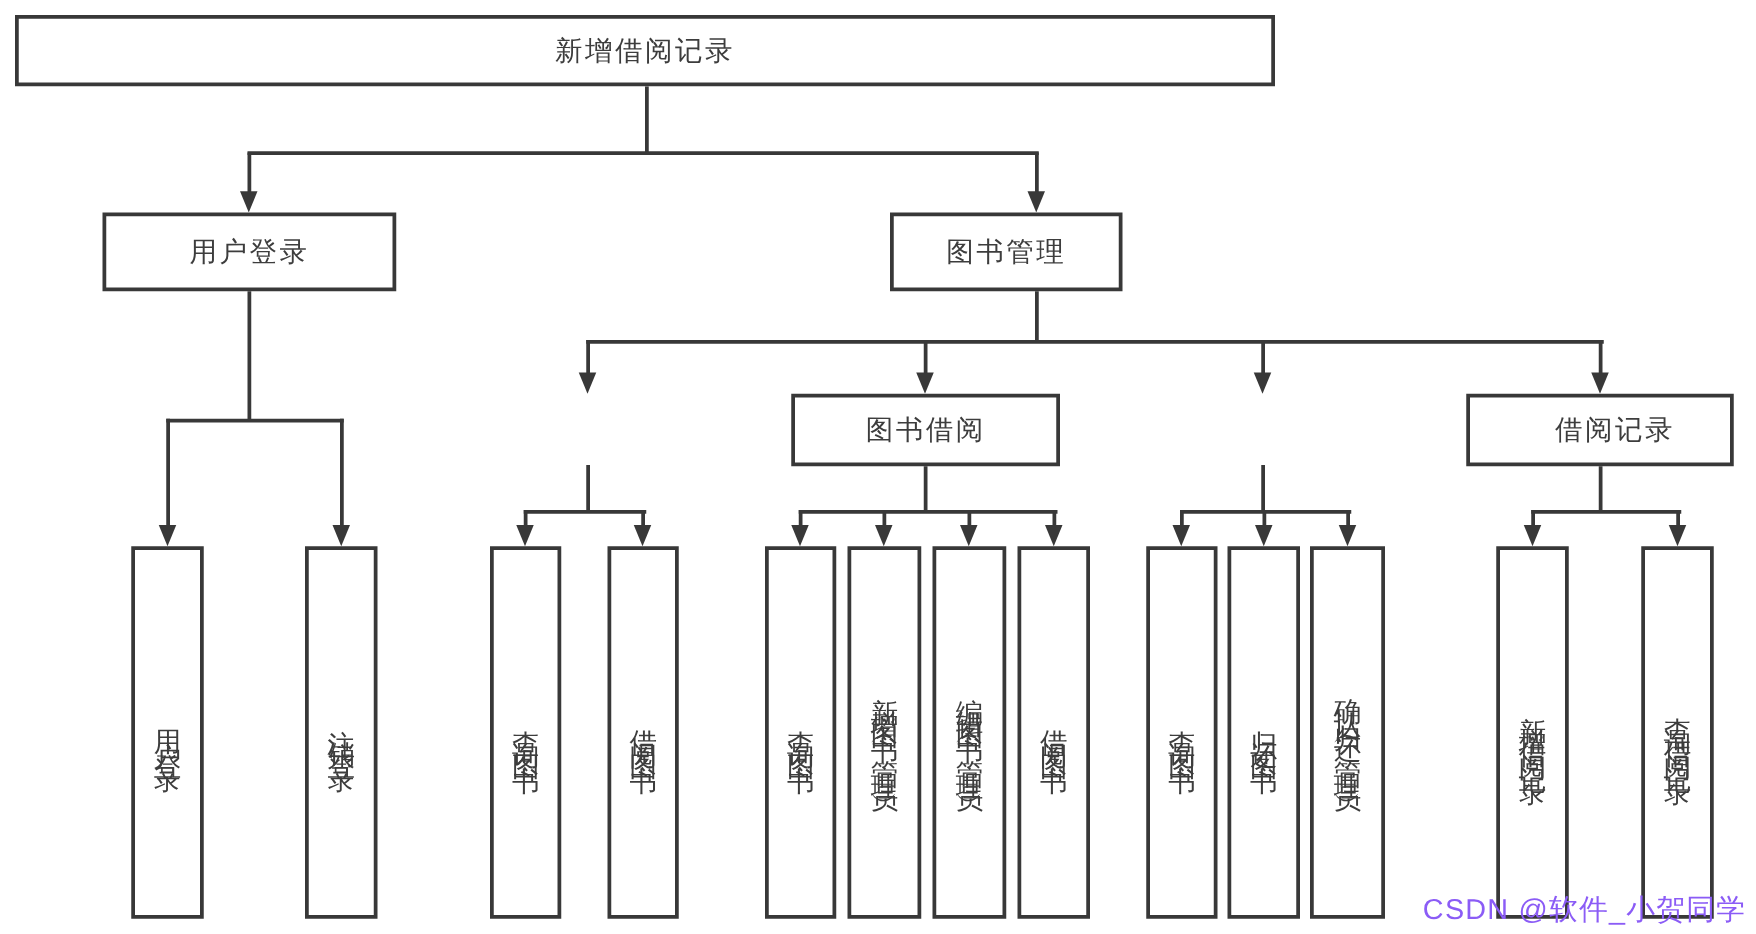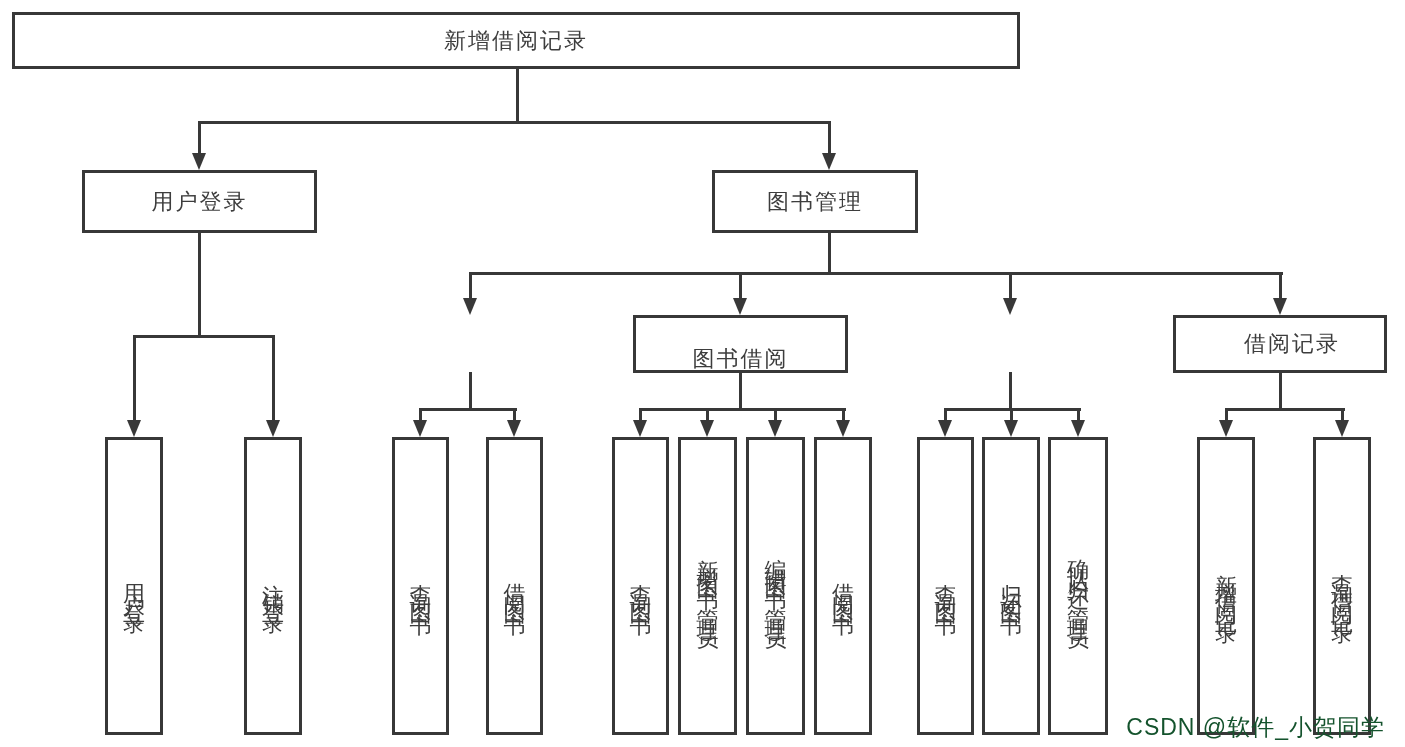--- a/index.html
+++ b/index.html
@@ -18,22 +18,22 @@
     writing-mode:vertical-rl;font-size:22px;color:#3d3d3d;
     letter-spacing:10px;line-height:1;white-space:nowrap;
   }
   .ln{position:absolute;background:#383838;}
   .ar{
     position:absolute;width:0;height:0;
     border-left:7px solid transparent;border-right:7px solid transparent;
     border-top:17px solid #383838;
   }
   .watermark{
-    position:absolute;right:20px;top:712px;font-size:23px;letter-spacing:1px;
-    color:#14532d;z-index:5;white-space:nowrap;
+    position:absolute;right:8px;top:712px;font-size:23px;letter-spacing:1px;
+    color:#8b5cf6;z-index:5;white-space:nowrap;
   }
 </style>
 </head>
 <body>
 
 <div class="canvas">
 
   <div class="ln" style="left:516px;top:69px;width:3px;height:53px;"></div>
   <div class="ln" style="left:198px;top:121px;width:633px;height:3px;"></div>
   <div class="ln" style="left:198px;top:122px;width:3px;height:33px;"></div>
@@ -93,25 +93,25 @@
   <div class="ar" style="left:1219px;top:420px;"></div>
   <div class="ar" style="left:1335px;top:420px;"></div>
 
   <div class="box" style="left:12px;top:12px;width:1008px;height:57px;">
     <span class="hlabel">新增借阅记录</span>
   </div>
 
   <div class="box" style="left:82px;top:170px;width:235px;height:63px;">
     <span class="hlabel">用户登录</span>
   </div>
-  <div class="box" style="left:712px;top:170px;width:206px;height:63px;">
+  <div class="box" style="left:712px;top:170px;width:186px;height:63px;">
     <span class="hlabel">图书管理</span>
   </div>
 
-  <div class="box" style="left:633px;top:315px;width:215px;height:58px;align-items:flex-end;">
+  <div class="box" style="left:633px;top:315px;width:215px;height:58px;">
     <span class="hlabel">图书借阅</span>
   </div>
   <div class="box" style="left:1173px;top:315px;width:214px;height:58px;padding-left:24px;">
     <span class="hlabel">借阅记录</span>
   </div>
 
   <div class="box" style="left:105px;top:437px;width:58px;height:298px;">
     <span class="vlabel">用户登录</span>
   </div>
   <div class="box" style="left:244px;top:437px;width:58px;height:298px;">

